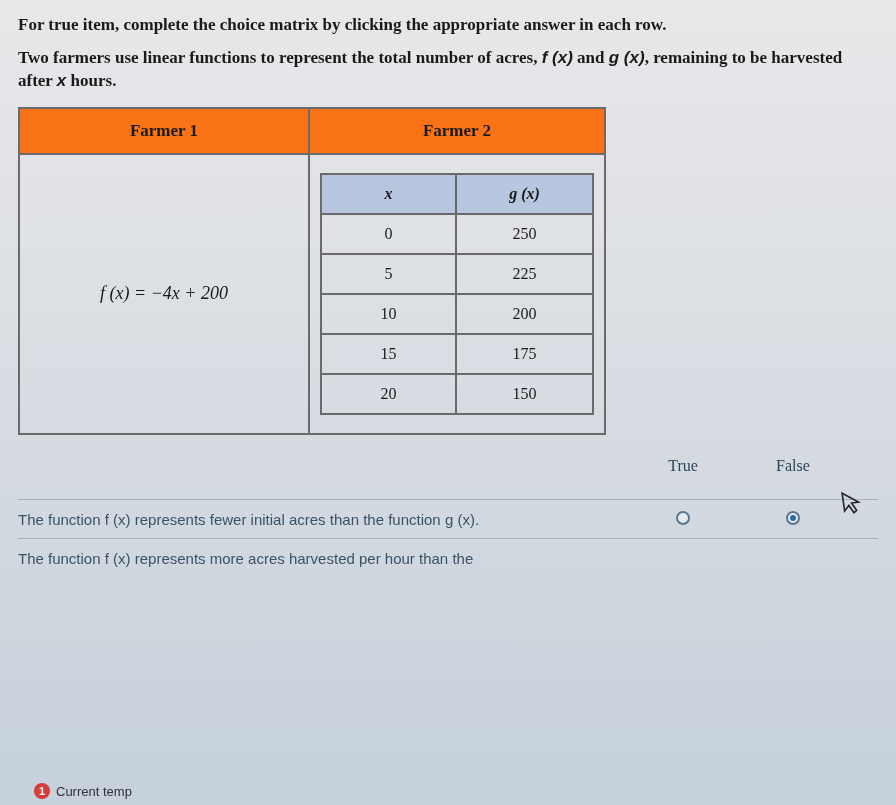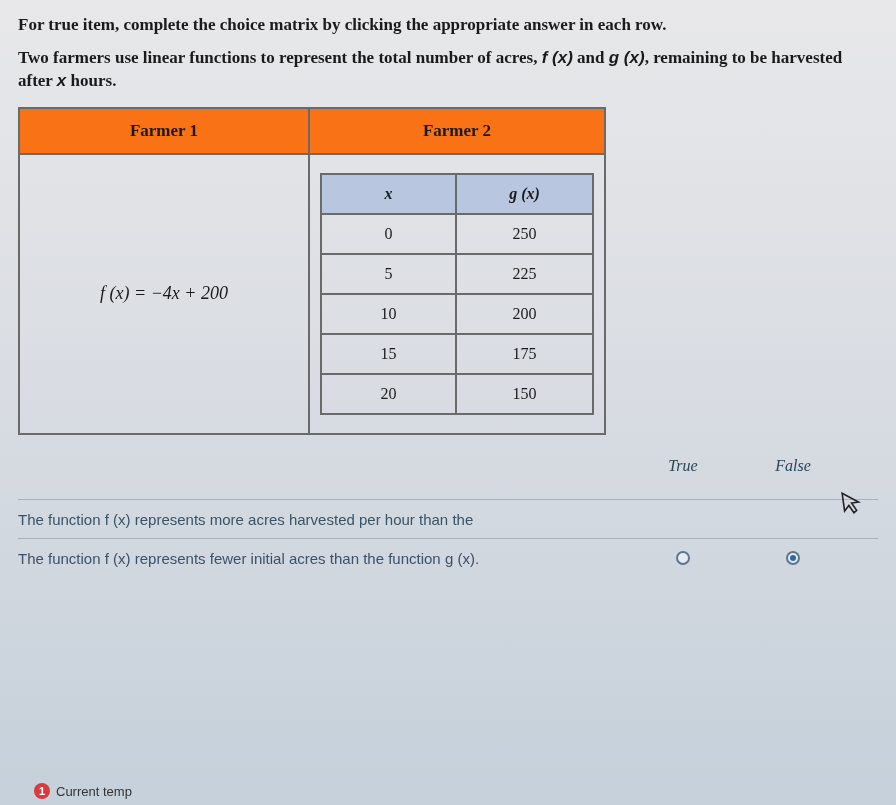--- a/index.html
+++ b/index.html
@@ -88,21 +88,20 @@
   .matrix {
     width: 100%;
   }
   .matrix-header {
     display: flex;
     justify-content: flex-end;
     padding-right: 30px;
     font-size: 16px;
     color: #2a455a;
     margin-bottom: 24px;
-    font-style: italic;
   }
   .matrix-header > div {
     width: 110px;
     text-align: center;
   }
   .matrix-row {
     display: flex;
     align-items: center;
     border-top: 1px solid #a8b2be;
     padding: 10px 0 8px 0;
@@ -237,34 +236,34 @@
   </table>
 
 
   <div class="matrix">
     <div class="matrix-header">
       <div>True</div>
       <div>False</div>
     </div>
 
     <div class="matrix-row">
+      <div class="stmt">The function f (x) represents fewer initial acres than the function g (x).</div>
+      <div class="radios">
+        <div><span class="radio"></span></div>
+        <div><span class="radio selected"></span></div>
+      </div>
+    </div>
+
+    <div class="matrix-row">
       <div class="stmt">The function f (x) represents more acres harvested per hour than the</div>
       <div class="radios">
         <div></div>
         <div></div>
       </div>
     </div>
-
-    <div class="matrix-row">
-      <div class="stmt">The function f (x) represents fewer initial acres than the function g (x).</div>
-      <div class="radios">
-        <div><span class="radio"></span></div>
-        <div><span class="radio selected"></span></div>
-      </div>
-    </div>
   </div>
 
 </div>
 
 <div class="cursor-icon">
   <svg width="20" height="26" viewBox="0 0 20 26">
     <path d="M2 2 L2 20 L7 15 L11 23 L14 21 L10 13 L17 13 Z" fill="none" stroke="#222" stroke-width="1.6"></path>
   </svg>
 </div>
 

